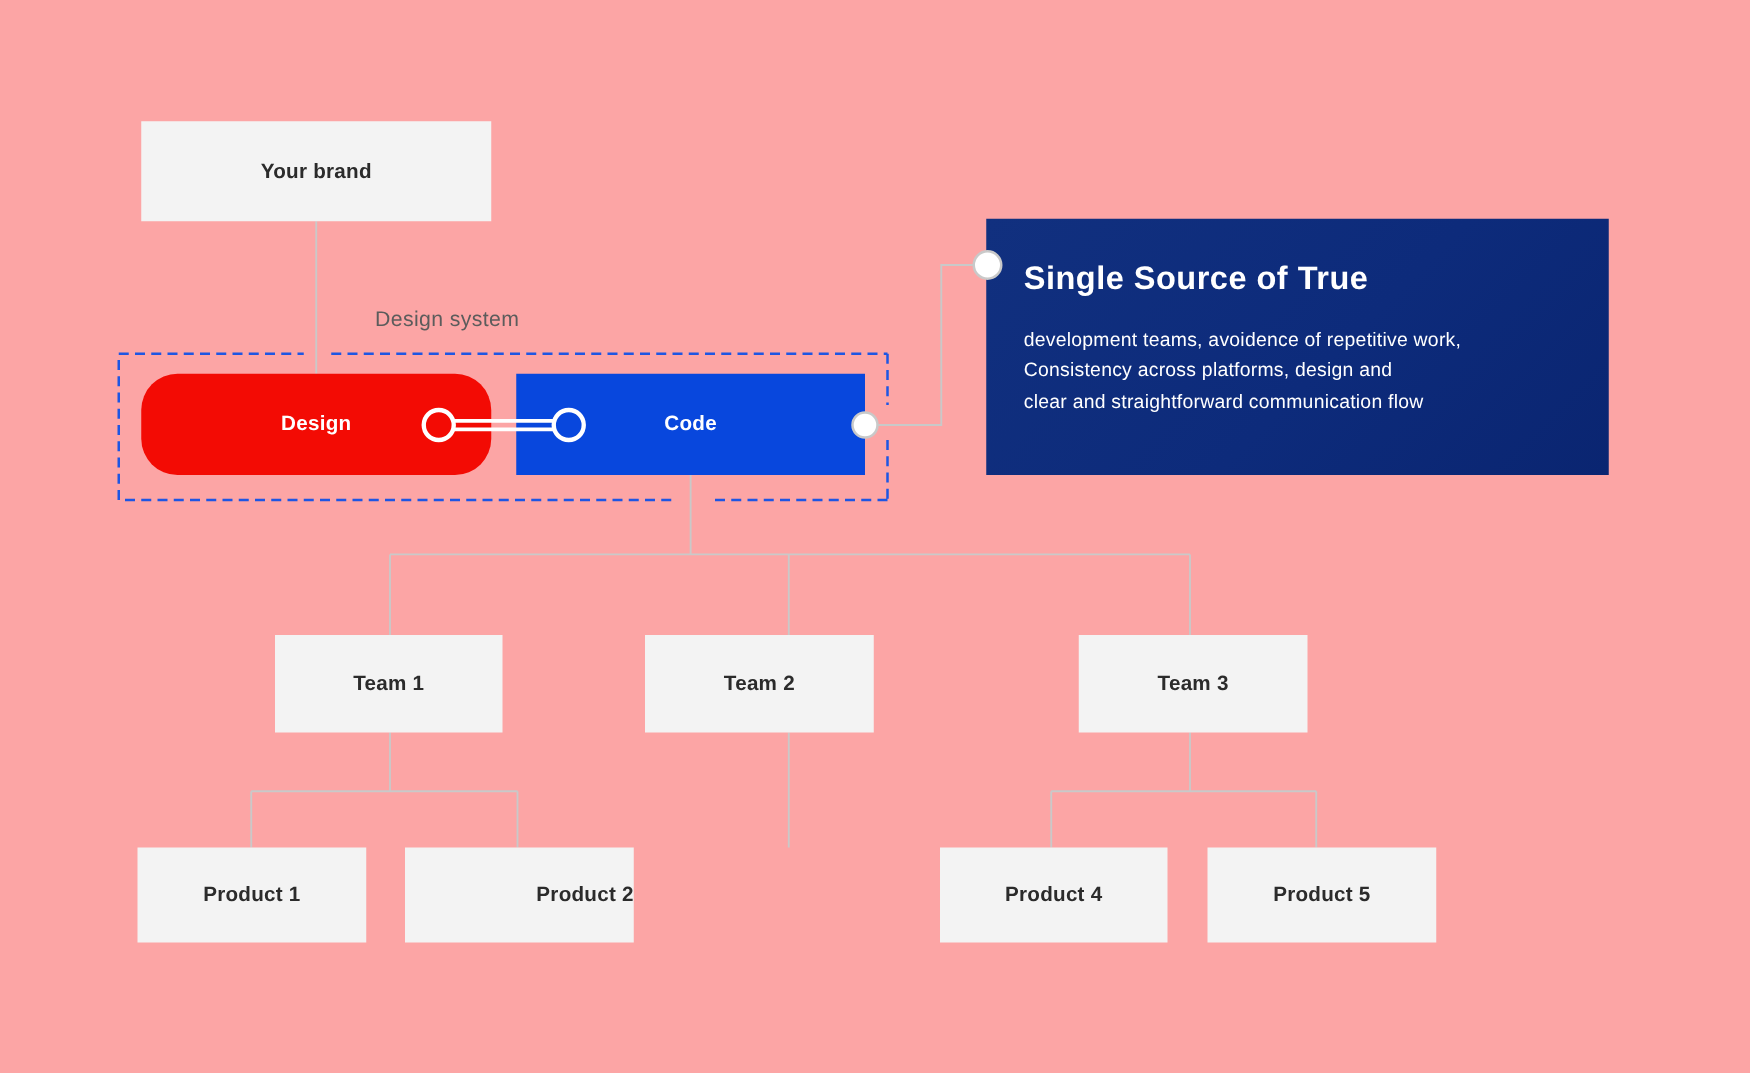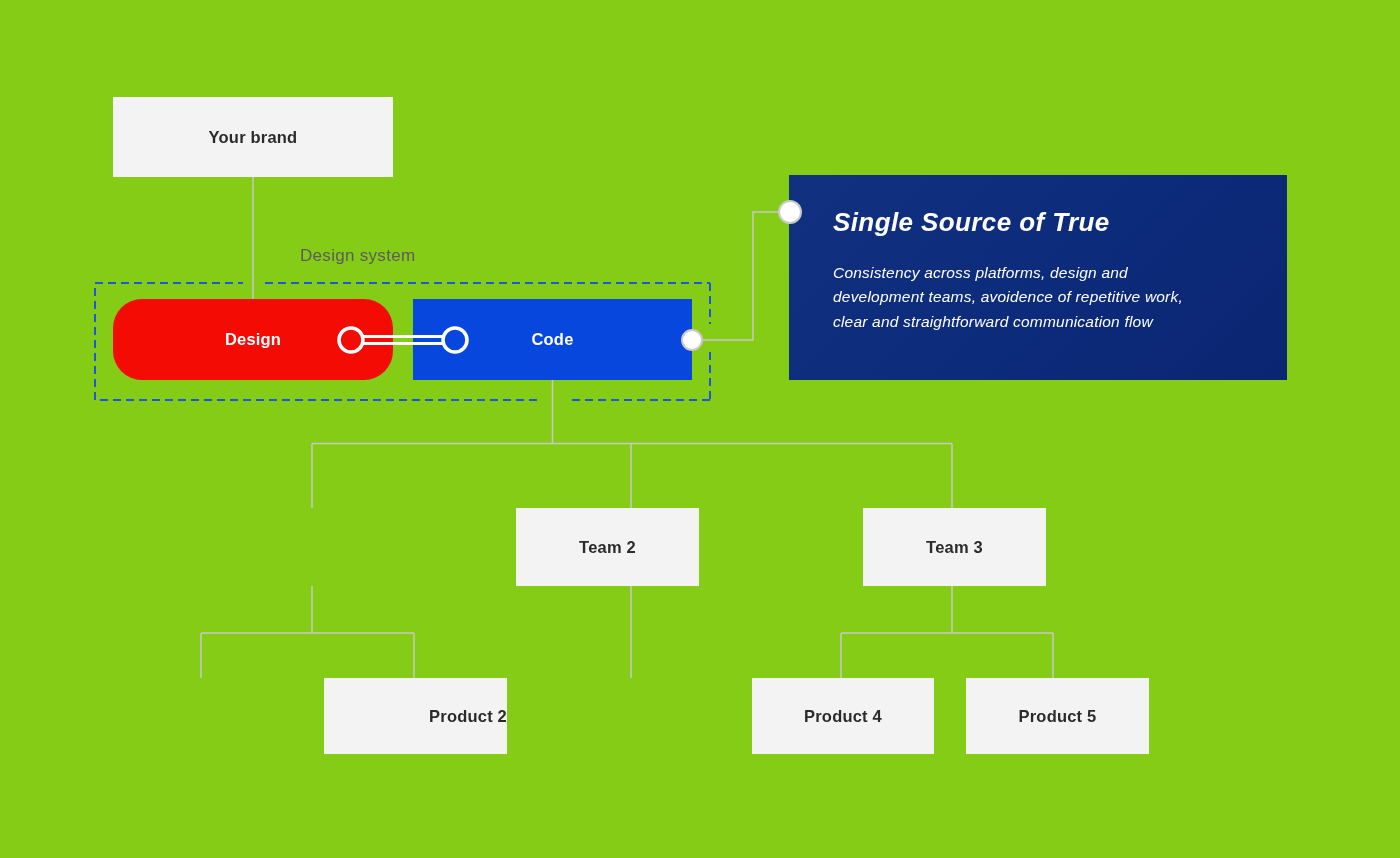--- a/index.html
+++ b/index.html
@@ -1,20 +1,20 @@
 <!DOCTYPE html>
 <html><head>
 <meta charset="utf-8">
 <style>
   html, body { margin: 0; padding: 0; background: #ffffff; }
   .canvas {
     position: relative;
     width: 1400px;
     height: 858px;
-    background: #84cc16;
+    background: #fca5a5;
     font-family: "Liberation Sans", sans-serif;
     overflow: hidden;
   }
   svg.layer {
     position: absolute;
     left: 0; top: 0;
     width: 1400px; height: 858px;
     pointer-events: none;
   }
   .layer-lines   { z-index: 1; }
@@ -42,24 +42,23 @@
     font-weight: 400;
     letter-spacing: 0.3px;
     text-align: left;
   }
 
   .callout {
     position: absolute;
     left: 789px; top: 175px;
     width: 498px; height: 205px;
     box-sizing: border-box;
-    padding: 31px 40px 0 44px;
+    padding: 31px 40px 0 30px;
     background: linear-gradient(135deg, #11307f 0%, #0d2b7b 55%, #0a2571 100%);
     color: #ffffff;
-    font-style: italic;
   }
   .callout h2 {
     margin: 0;
     font-size: 26px;
     line-height: 1.25;
     font-weight: 700;
     letter-spacing: 0.4px;
   }
   .callout .body {
     margin-top: 22px;
@@ -125,33 +124,39 @@
     <span>Design</span>
   </div>
 
   <div class="node blue n-code">
     <span>Code</span>
   </div>
 
   <div class="callout">
     <h2>Single Source of True</h2>
     <div class="body">
+      <div>development teams, avoidence of repetitive work,</div>
       <div>Consistency across platforms, design and</div>
-      <div>development teams, avoidence of repetitive work,</div>
       <div>clear and straightforward communication flow</div>
     </div>
   </div>
 
+  <div class="node n-team1">
+    <span>Team 1</span>
+  </div>
   <div class="node n-team2">
     <span>Team 2</span>
   </div>
   <div class="node n-team3">
     <span>Team 3</span>
   </div>
 
+  <div class="node n-prod1">
+    <span>Product 1</span>
+  </div>
   <div class="node n-prod2">
     <span>Product 2</span>
   </div>
   <div class="node n-prod4">
     <span>Product 4</span>
   </div>
   <div class="node n-prod5">
     <span>Product 5</span>
   </div>
 

